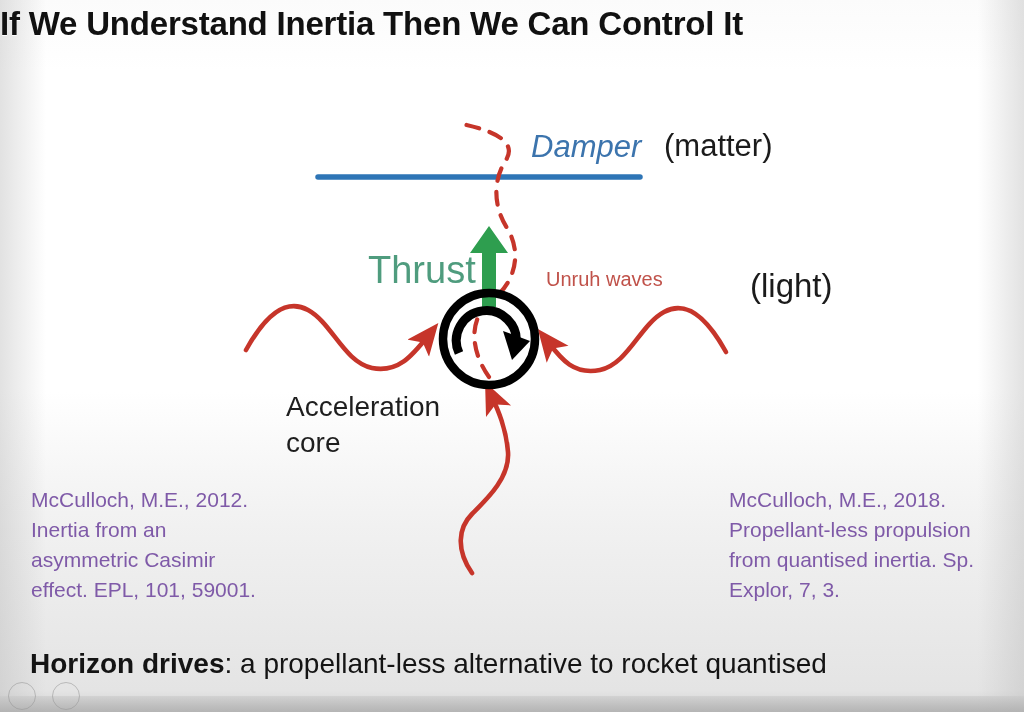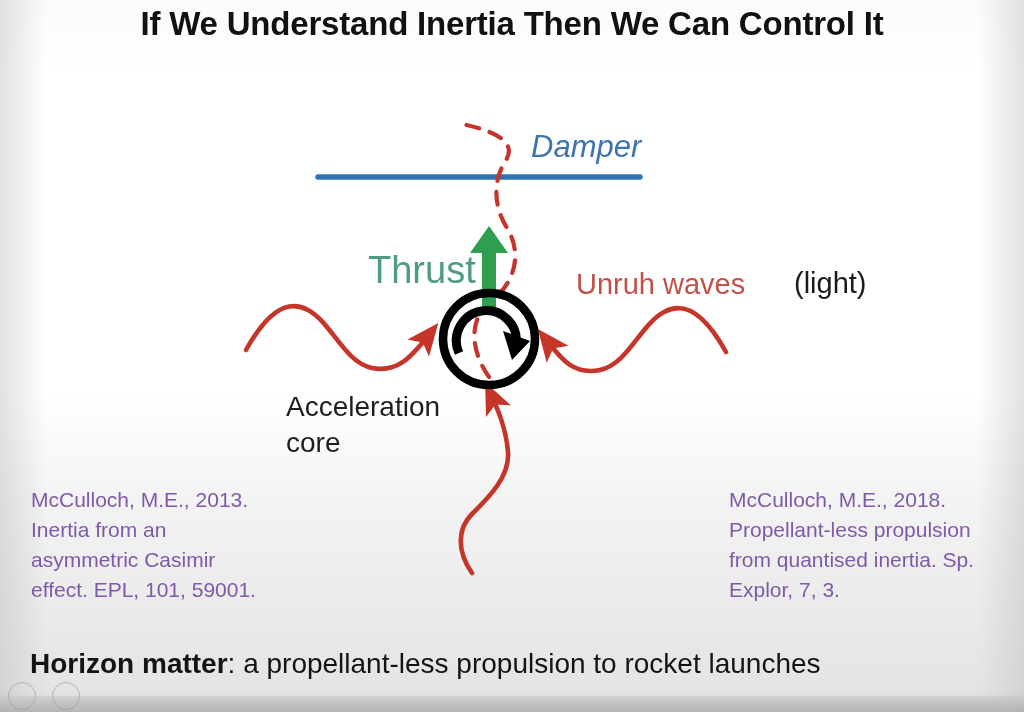--- a/index.html
+++ b/index.html
@@ -21,36 +21,35 @@
   }
   #edge-shade-right{
     position:absolute;right:0;top:0;width:46px;height:712px;
     background:linear-gradient(to left, rgba(190,190,190,.45), rgba(190,190,190,0));
     pointer-events:none;
   }
 
   
   #title{
     position:absolute;left:0;top:5px;width:1024px;
-    text-align:center;
     font-size:33px;font-weight:bold;color:#111111;
     letter-spacing:-0.2px;
     text-shadow:0 1px 0 rgba(255,255,255,.9);
   }
 
   
   #diagram{position:absolute;left:0;top:0;width:1024px;height:712px;}
 
   
   .lbl{position:absolute;white-space:nowrap;}
   #damper-label{left:531px;top:129px;font-size:31px;color:#3c74ad;font-style:italic;}
   #matter-label{left:664px;top:128px;font-size:31px;color:#1b1b1b;}
   #thrust-label{left:368px;top:249px;font-size:38px;color:#4f9c7e;}
-  #unruh-label{left:576px;top:268px;font-size:29px;color:#c0524a;}
-  #light-label{left:750px;top:267px;font-size:29px;color:#1b1b1b;margin-left:44px;}
+  #unruh-label{left:546px;top:268px;font-size:20px;color:#c0524a;}
+  #light-label{left:750px;top:267px;font-size:33px;color:#1b1b1b;}
   #accel-core{
     left:286px;top:389px;width:192px;
     font-size:28px;color:#1e1e1e;line-height:1.28;white-space:normal;
   }
 
   
   .citation{
     position:absolute;font-size:21px;color:#7f5aa8;line-height:1.43;
     white-space:pre-line;
   }
@@ -111,34 +110,35 @@
 
     <circle cx="489" cy="339" r="46" fill="none" stroke="#000000" stroke-width="8.5"></circle>
 
     <g>
       <path d="M459,353 A30,30 0 1 1 516,345" fill="none" stroke="#000000" stroke-width="9" stroke-linecap="butt"></path>
       <path d="M503,331 L530,341 L512,360 Z" fill="#000000"></path>
     </g>
   </svg>
 
   <div class="lbl" id="damper-label">Damper</div>
+  <div class="lbl" id="matter-label">(matter)</div>
   <div class="lbl" id="thrust-label">Thrust</div>
   <div class="lbl" id="unruh-label">Unruh waves</div>
   <div class="lbl" id="light-label">(light)</div>
   <div class="lbl" id="accel-core" style="white-space:pre-line;">Acceleration
 core</div>
 
-  <div class="citation" id="cite-left">McCulloch, M.E., 2013.
+  <div class="citation" id="cite-left">McCulloch, M.E., 2012.
 Inertia from an
 asymmetric Casimir
 effect. EPL, 101, 59001.</div>
   <div class="citation" id="cite-right">McCulloch, M.E., 2018.
 Propellant-less propulsion
 from quantised inertia. Sp.
 Explor, 7, 3.</div>
 
-  <div id="caption"><b>Horizon matter</b><span>: a propellant-less propulsion to rocket launches</span></div>
+  <div id="caption"><b>Horizon drives</b><span>: a propellant-less alternative to rocket quantised</span></div>
 
   <div id="bottom-band"></div>
   <div class="ghost-circle" style="left:8px;"></div>
   <div class="ghost-circle" style="left:52px;"></div>
 
 </div>
 
 </body></html>

